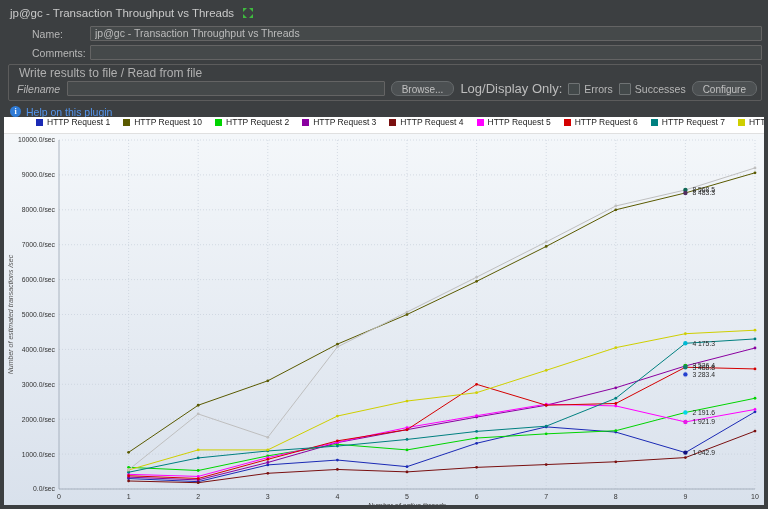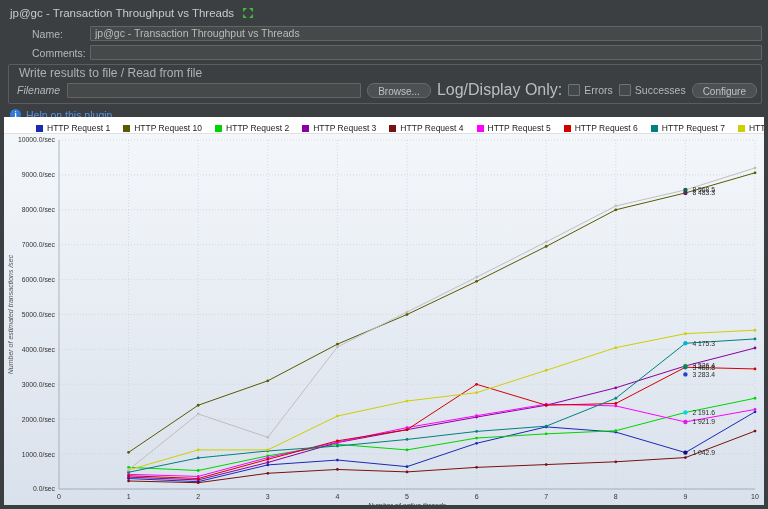--- a/index.html
+++ b/index.html
@@ -56,21 +56,21 @@
     font-size:10.5px;color:#bdbdbd;border:1px solid transparent;cursor:default;
   }
   .tab.selected{background:#515658;border:1px solid #646464;border-bottom-color:#515658;border-radius:2px 2px 0 0;}
   .tab .ticon{width:14px;height:14px;display:inline-flex;align-items:center;justify-content:center;}
   .check-glyph{color:#2db52d;font-size:13px;font-weight:bold;text-shadow:1px 1px 1px #7a6fb0;}
   .gear-glyph{color:#8a8f91;font-size:13px;}
 
   
   .chartpanel{position:absolute;left:4px;top:117px;width:760px;height:388px;background:#e7ecf3;}
   .legendstrip{
-    position:relative;display:flex;align-items:flex-end;gap:13px;
+    position:relative;display:flex;align-items:flex-start;gap:13px;
     height:16px;background:#ffffff;padding-left:32px;border-bottom:1px solid #e0e0e0;
     overflow:hidden;
   }
   .legenditem{display:flex;align-items:center;gap:4px;flex:none;}
   .legendswatch{width:7px;height:7px;flex:none;}
   .legendlabel{font-size:8.5px;color:#222;white-space:nowrap;}
   .watermark{position:absolute;right:8px;top:16px;font-size:12px;color:#c9c9c9;}
   #chart-svg{display:block;}
 </style>
 </head>
@@ -99,21 +99,21 @@
     <label>Comments:</label>
     <input class="tfield" type="text" value="" style="">
   </div>
 
   <div class="group">
     <div class="gtitle">Write results to file / Read from file</div>
     <div class="filerow">
       <span class="flabel">Filename</span>
       <input class="tfield" type="text" value="" style="">
       <button class="btn">Browse...</button>
-      <span style="font-size:16px;">Log/Display Only:</span>
+      <span style="font-size:13px;">Log/Display Only:</span>
       <span class="chk">
         <span class="chkbox"></span>
         <span>Errors</span>
       </span>
       <span class="chk">
         <span class="chkbox"></span>
         <span>Successes</span>
       </span>
       <button class="btn">Configure</button>
     </div>

